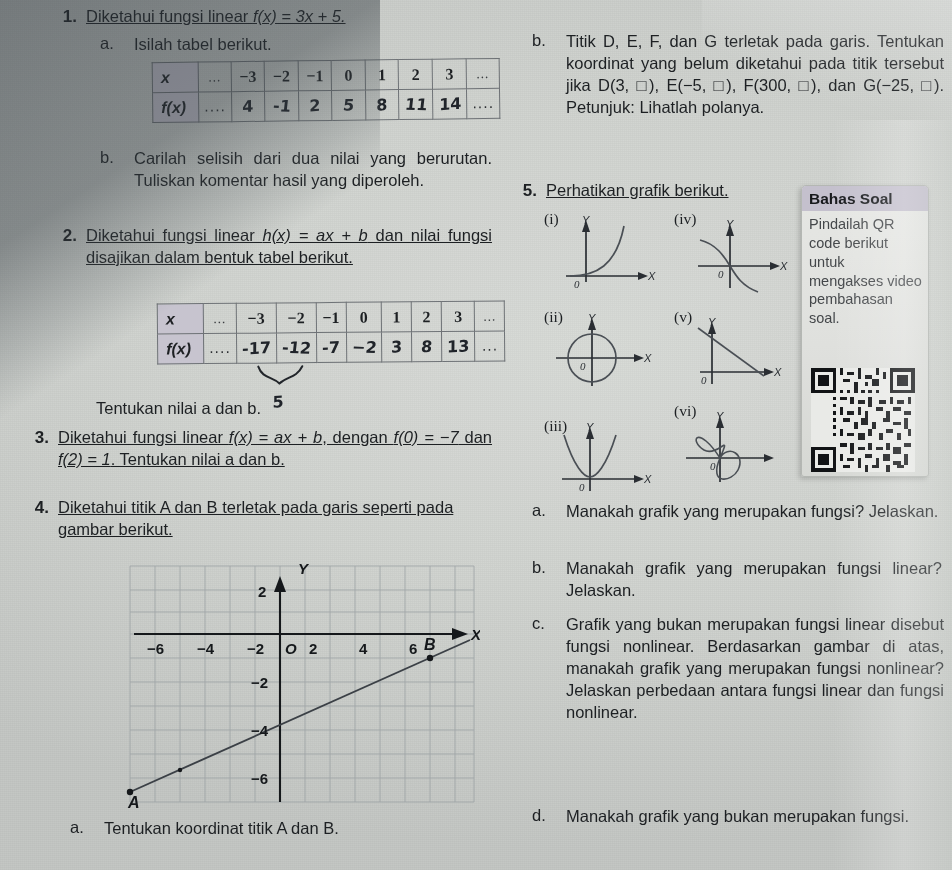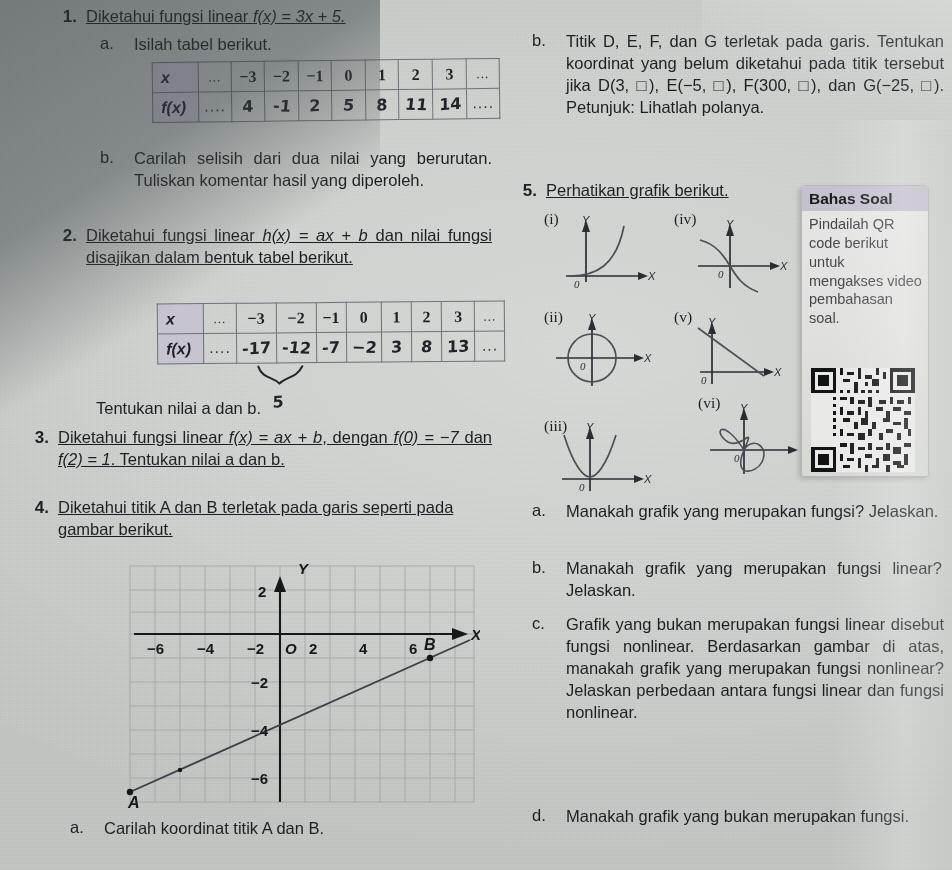--- a/index.html
+++ b/index.html
@@ -302,21 +302,21 @@
           <text x="129" y="222">−6</text>
         </g>
 
         <text x="302" y="88" font-family="Liberation Sans, sans-serif" font-size="16" font-style="italic" font-weight="bold" fill="#15181b">B</text>
         <text x="6" y="246" font-family="Liberation Sans, sans-serif" font-size="16" font-style="italic" font-weight="bold" fill="#15181b">A</text>
       </svg>
     </div>
 
     <div class="sub" style="position:absolute;left:70px;top:817px;width:420px;">
       <div class="slabel">a.</div>
-      <div class="stext">Carilah koordinat titik A dan B.</div>
+      <div class="stext">Tentukan koordinat titik A dan B.</div>
     </div>
 
   </div>
 
   <div class="col-right">
 
     <div class="sub" style="position:absolute;left:32px;top:30px;width:412px;">
       <div class="slabel">b.</div>
       <div class="stext just">Titik D, E, F, dan G terletak pada garis. Tentukan koordinat yang belum diketahui pada titik tersebut jika D(3, □), E(−5, □), F(300, □), dan G(−25, □). Petunjuk: Lihatlah polanya.</div>
     </div>
@@ -391,21 +391,21 @@
           <polygon points="90,60 100,64 90,68" fill="#2a2e33"></polygon>
           <line x1="46" y1="76" x2="46" y2="22" stroke="#2a2e33" stroke-width="1.7"></line>
           <polygon points="42,24 46,12 50,24" fill="#2a2e33"></polygon>
           <path d="M20 20 C 30 52, 40 62, 46 62 C 52 62, 62 52, 72 20" stroke="#4a4f55" stroke-width="1.7" fill="none"></path>
           <text x="42" y="16" font-family="Liberation Sans, sans-serif" font-size="11" font-style="italic" fill="#2a2e33">Y</text>
           <text x="100" y="68" font-family="Liberation Sans, sans-serif" font-size="11" font-style="italic" fill="#2a2e33">X</text>
           <text x="35" y="76" font-family="Liberation Serif, serif" font-size="11" font-style="italic" fill="#2a2e33">0</text>
         </svg>
       </div>
 
-      <div class="mini" style="left:130px;top:184px;margin-left:24px;">
+      <div class="mini" style="left:130px;top:192px;">
         <span class="tag">(vi)</span>
         <svg width="112" height="88" viewBox="0 0 112 88">
           <line x1="12" y1="58" x2="90" y2="58" stroke="#2a2e33" stroke-width="1.7"></line>
           <polygon points="90,54 100,58 90,62" fill="#2a2e33"></polygon>
           <line x1="46" y1="82" x2="46" y2="26" stroke="#2a2e33" stroke-width="1.7"></line>
           <polygon points="42,28 46,16 50,28" fill="#2a2e33"></polygon>
           <path d="M46 58 C 24 24, 14 40, 30 50 C 44 58, 58 30, 46 58 C 34 86, 58 82, 64 70 C 72 54, 54 44, 46 58 Z" stroke="#4a4f55" stroke-width="1.6" fill="none"></path>
           <text x="42" y="20" font-family="Liberation Sans, sans-serif" font-size="11" font-style="italic" fill="#2a2e33">Y</text>
           <text x="36" y="70" font-family="Liberation Serif, serif" font-size="11" font-style="italic" fill="#2a2e33">0</text>
         </svg>

